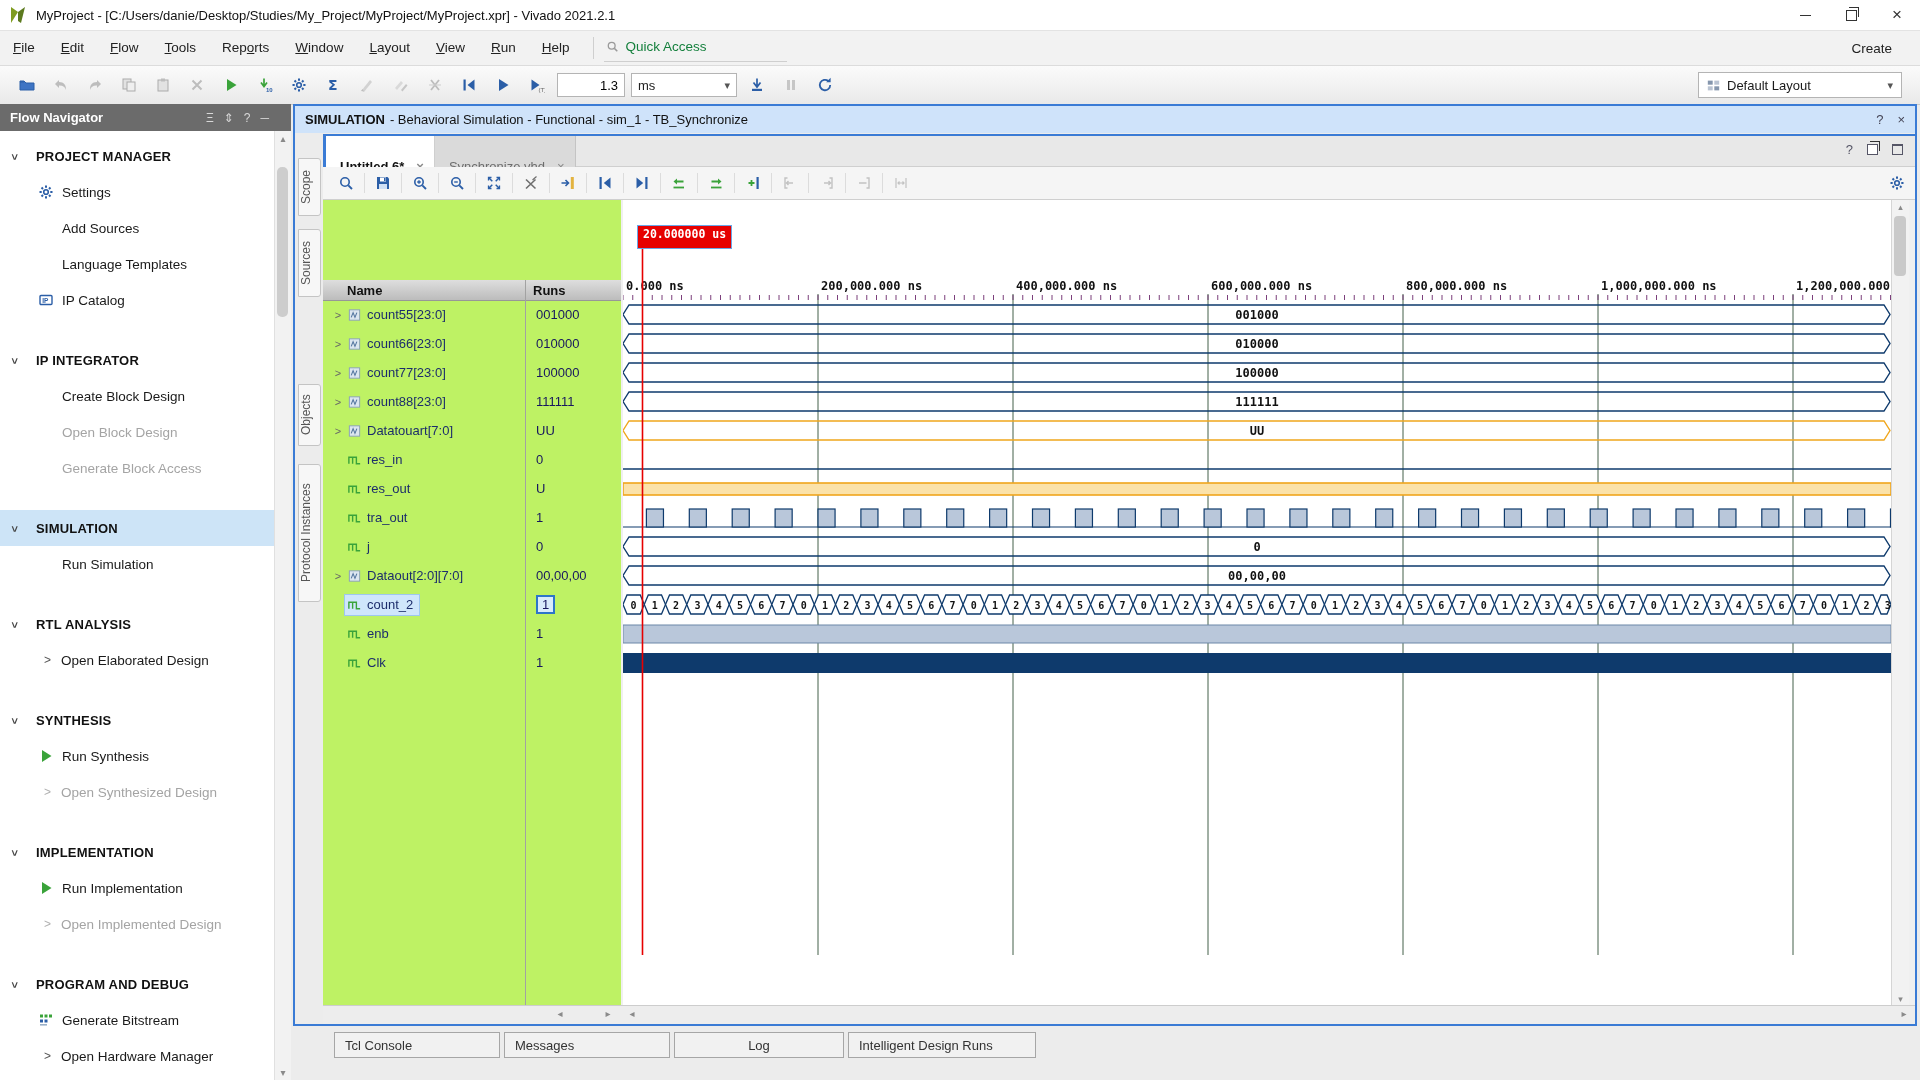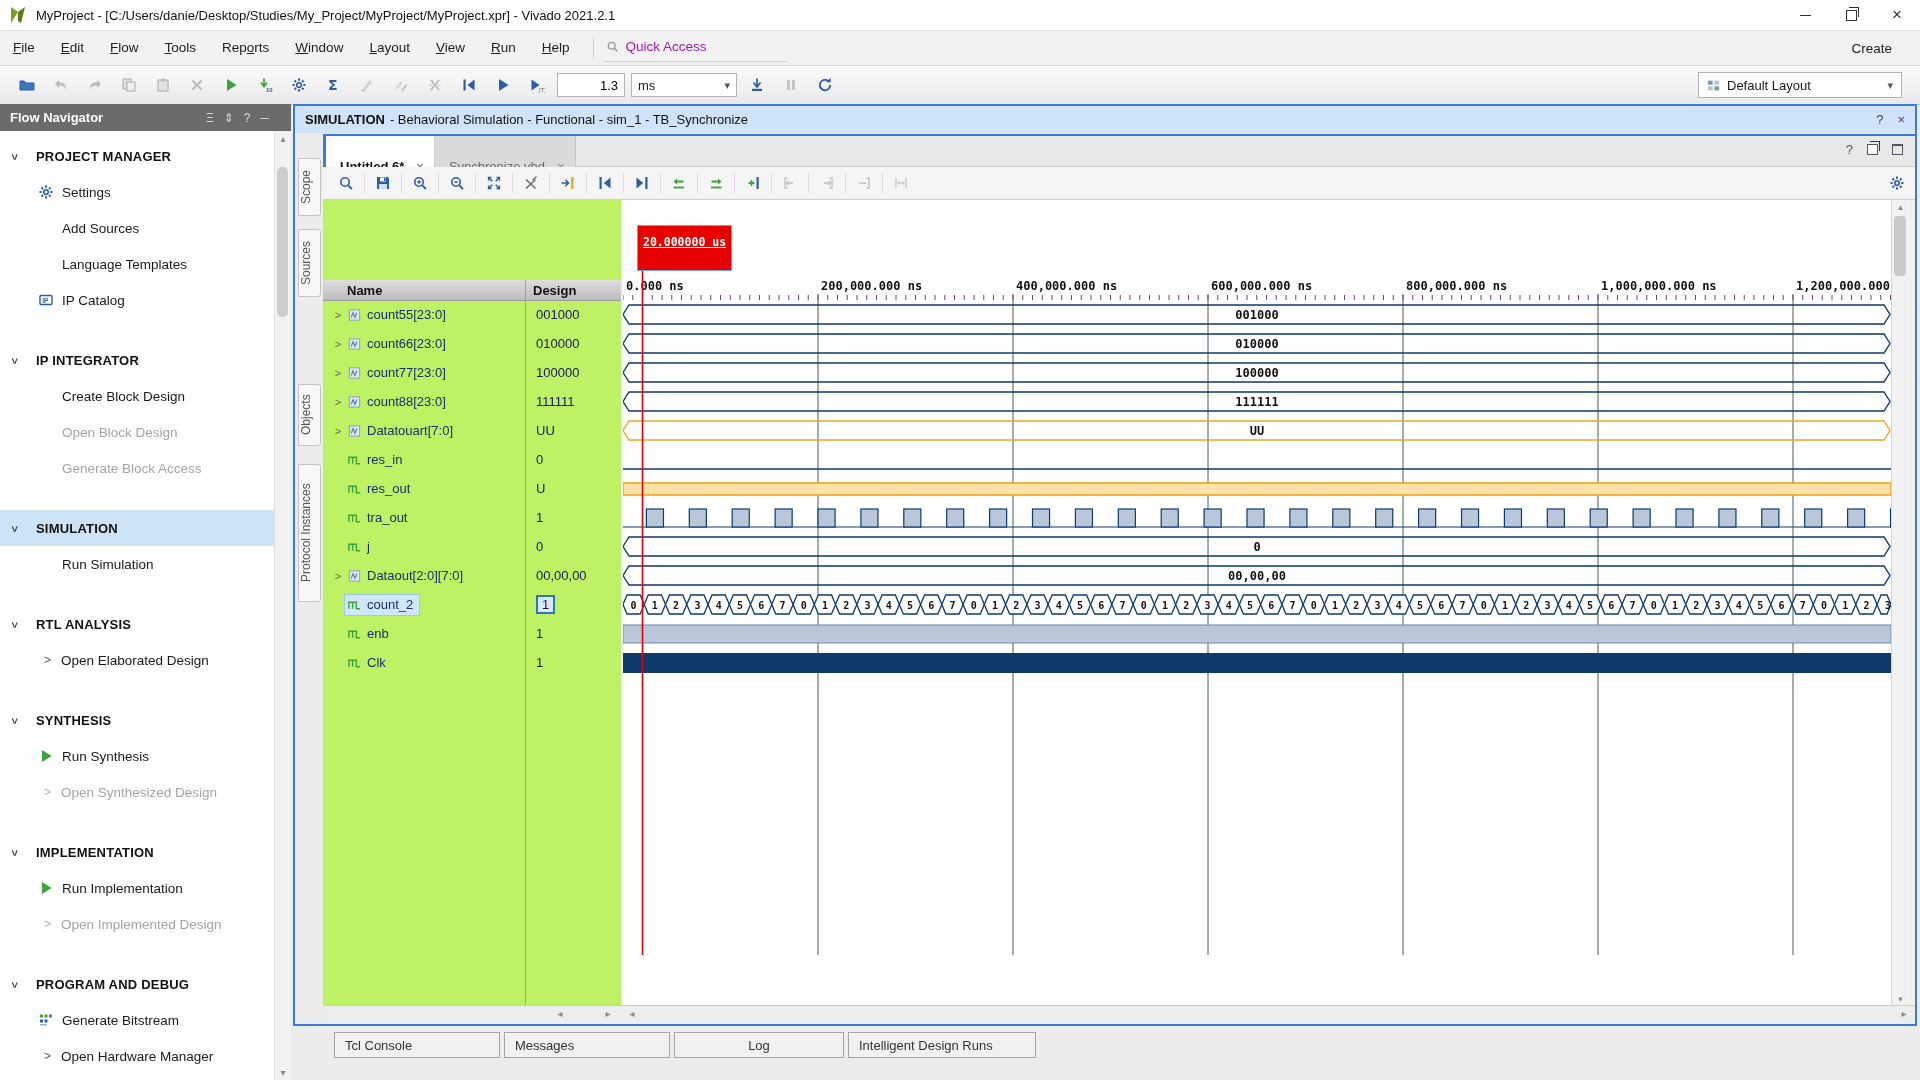--- a/index.html
+++ b/index.html
@@ -19,21 +19,21 @@
   .restore-glyph::before { content:""; position:absolute; left:2px; top:-4px; width:9px; height:9px;
           border:1px solid #333; border-bottom:none; border-left:none; }
   .min-glyph { width:11px; border-top:1px solid #333; }
 
   
   .menubar { position:absolute; left:0; top:31px; width:1920px; height:34px; background:#f2f2f2;
              display:flex; align-items:center; border-bottom:1px solid #dcdcdc; }
   .menu-item { padding:0 13px; font-size:13.5px; color:#222; height:34px; line-height:34px; }
   .menu-item u { text-decoration:underline; }
   .menusep { width:1px; height:22px; background:#cfcfcf; margin:0 10px; }
-  .quickaccess { display:flex; align-items:center; gap:7px; color:#a21caf; font-size:13.5px;
+  .quickaccess { display:flex; align-items:center; gap:7px; color:#15803d; font-size:13.5px;
                  border-bottom:1px solid #cfcfcf; padding:0 6px 2px 2px; width:175px; height:24px; }
   .ready { position:absolute; right:28px; font-size:13.5px; color:#222; }
 
   
   .toolbar { position:absolute; left:0; top:66px; width:1920px; height:38px;
              background:linear-gradient(#fbfbfb,#e9e9e9); border-bottom:1px solid #c9c9c9;
              display:flex; align-items:center; }
   .tbtn { width:30px; height:28px; margin:0 2px; display:flex; align-items:center; justify-content:center; }
   .tbtn:first-child { margin-left:12px; }
   .timefield { width:54px; height:22px; border:1px solid #b4b4b4; background:#fff; font-size:13px;
@@ -117,23 +117,23 @@
   .sigrow .exp { width:14px; margin-left:8px; color:#666; font-size:11px; text-align:center; }
   .sigrow .sico { width:15px; margin-right:5px; display:flex; }
   .sigrow .nm { font-size:13px; color:#1c2d6b; white-space:nowrap; }
   .sigrow .nwrap { display:flex; align-items:center; padding:2px 6px 2px 2px; }
   .sigrow .nwrap.sel { background:#cfe6fb; outline:1px solid #9ec7ee; }
   .sigrow .vcell { position:absolute; left:213px; width:80px; font-size:13px; color:#17175e; }
   .vselbox { border:2px solid #2e75c9; background:#d9ebfb; padding:0 4px; width:64px; height:21px; line-height:21px; }
 
   
   .canvas { position:absolute; left:300px; top:64px; width:1268px; height:806px; background:#ffffff; overflow:hidden; }
-  .cursorlabel { position:absolute; left:15px; top:26px; height:28px; background:#e60000; color:#fff;
+  .cursorlabel { position:absolute; left:15px; top:26px; height:22px; background:#e60000; color:#fff;
                  font-family:"DejaVu Sans Mono",monospace; font-size:11.5px; font-weight:bold;
-                 padding:8px 5px; line-height:17px; outline:1px solid #6aa7e8; z-index:5;text-decoration:underline; }
+                 padding:0 5px; line-height:17px; outline:1px solid #6aa7e8; z-index:5; }
   .axlbl { font-family:"DejaVu Sans Mono",monospace; font-size:12px; font-weight:bold; fill:#111; }
   .wlbl  { font-family:"DejaVu Sans Mono",monospace; font-size:12px; font-weight:bold; fill:#111; }
   .clbl  { font-family:"DejaVu Sans Mono",monospace; font-size:10px; font-weight:bold; fill:#111; }
 
   .vscroll { position:absolute; left:1568px; top:64px; width:17px; height:806px; background:#f2f2f2; border-left:1px solid #d5d5d5; }
   .vscroll .a { position:absolute; left:0; width:100%; text-align:center; color:#8a8a8a; font-size:9px; }
   .vthumb { position:absolute; left:2px; top:16px; width:12px; height:60px; background:#c9c9c9; border-radius:4px; }
   .hscroll { position:absolute; left:0; bottom:0; width:100%; height:18px; background:#ededed; border-top:1px solid #cdcdcd;
              font-size:10px; color:#8a8a8a; }
   .hbtn { position:absolute; top:2px; width:14px; text-align:center; }
@@ -621,21 +621,21 @@
               <circle cx="8" cy="8" r="2.3" fill="none" stroke="#2b5ea7" stroke-width="1.6"></circle>
               <g stroke="#2b5ea7" stroke-width="2">
                 <path d="M8 1.5v2.2M8 12.3v2.2M1.5 8h2.2M12.3 8h2.2M3.5 3.5l1.5 1.5M11 11l1.5 1.5M12.5 3.5L11 5M5 11l-1.5 1.5"></path>
               </g>
             </svg></span>
       </div>
 
       <div class="sigtable">
         <div class="tblhead">
           <span class="nh">Name</span>
-          <span class="vh">Design</span>
+          <span class="vh">Runs</span>
         </div>
         <div class="coldiv"></div>
         <div class="sigrows" id="sig-rows">
             <div class="sigrow">
               <span class="exp">&gt;</span>
               <span class="nwrap">
                 <span class="sico">
                   <svg viewBox="0 0 16 16" width="16" height="16">
                     <rect x="2.5" y="2.5" width="11" height="11" fill="#dce6f0" stroke="#8aa0b8"></rect>
                     <path d="M4.5 10.5l2-5 2 5 2-5" stroke="#5577a0" fill="none" stroke-width="1.2"></path>

